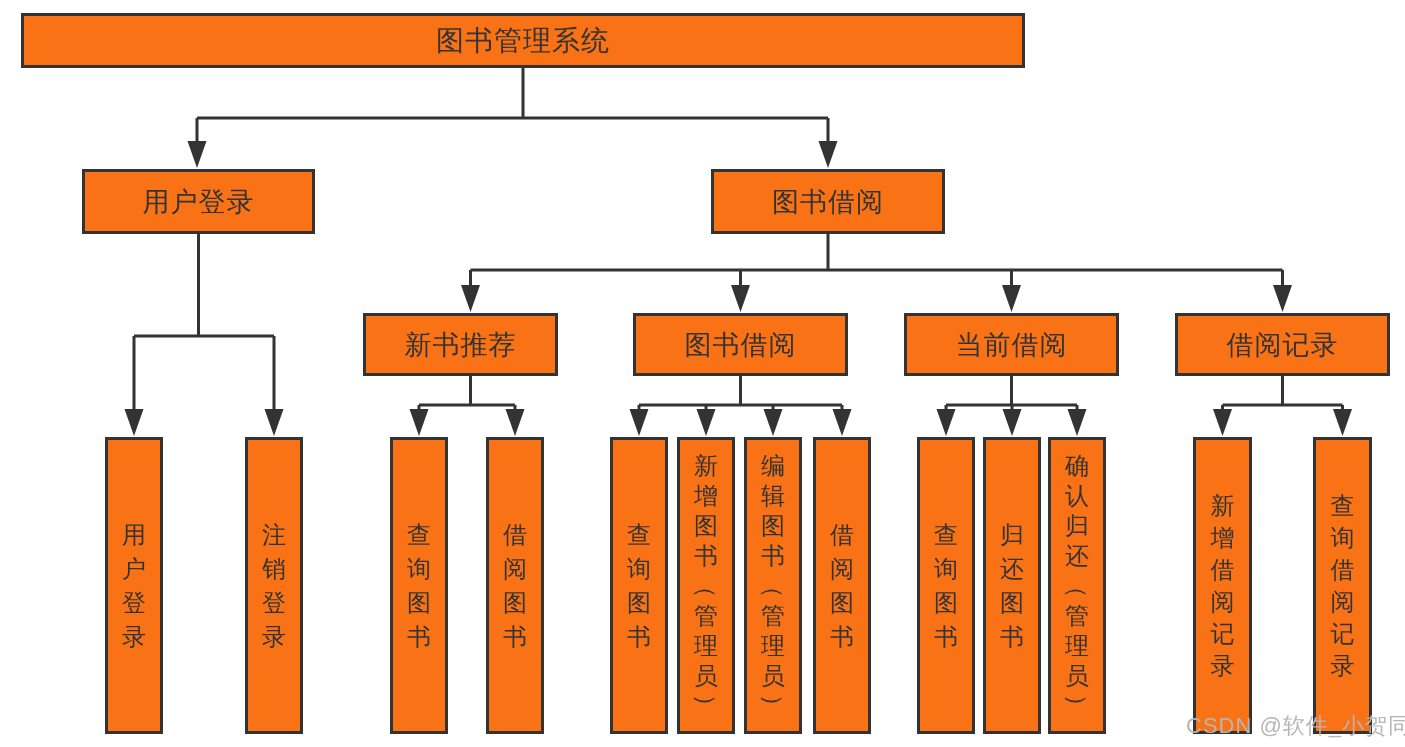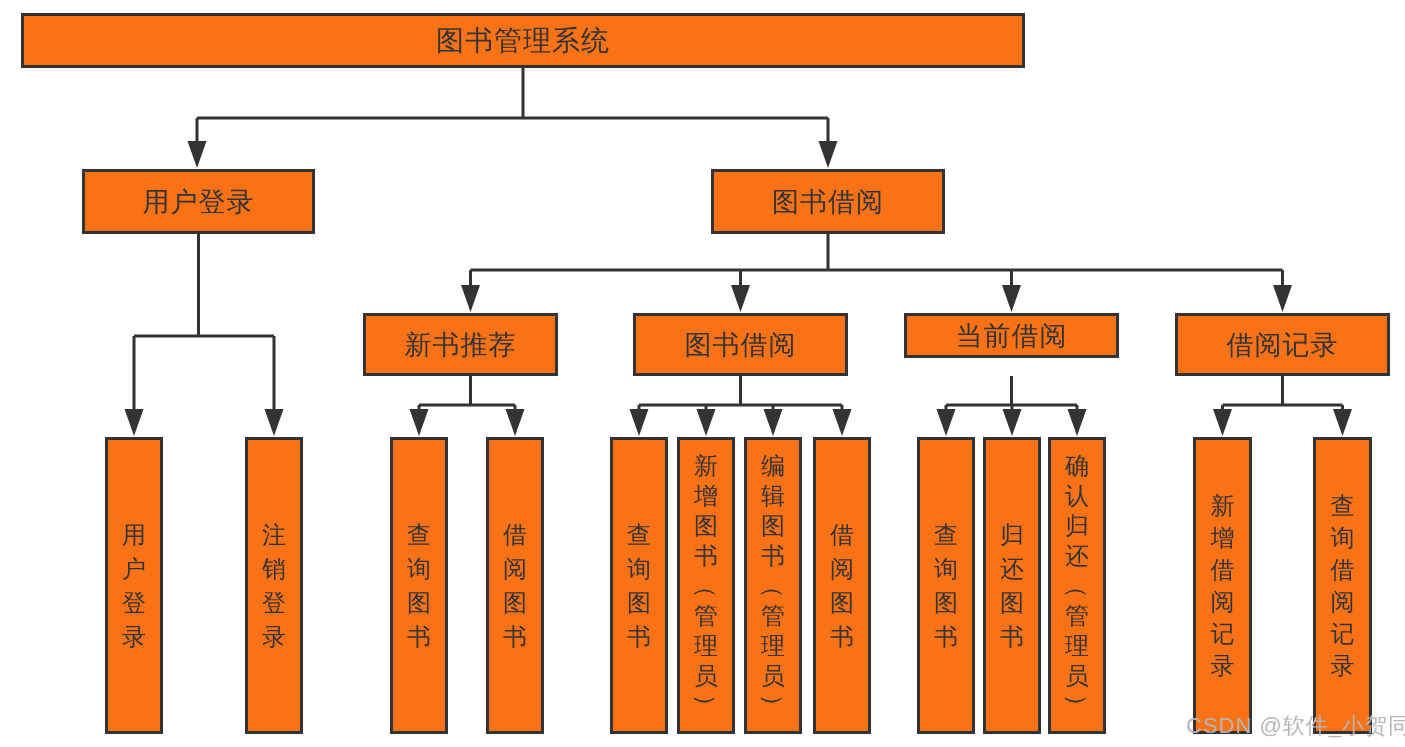--- a/index.html
+++ b/index.html
@@ -81,21 +81,21 @@
   <div class="box h" style="left:711px;top:169px;width:234px;height:65px;">
     <span>图书借阅</span>
   </div>
 
   <div class="box h" style="left:363px;top:313px;width:195px;height:63px;">
     <span>新书推荐</span>
   </div>
   <div class="box h" style="left:633px;top:313px;width:215px;height:63px;font-family:Liberation Serif, serif;">
     <span>图书借阅</span>
   </div>
-  <div class="box h" style="left:904px;top:313px;width:215px;height:45px;justify-content:center;">
+  <div class="box h" style="left:904px;top:313px;width:215px;height:63px;justify-content:center;">
     <span>当前借阅</span>
   </div>
   <div class="box h" style="left:1175px;top:313px;width:215px;height:63px;">
     <span>借阅记录</span>
   </div>
 
   <div class="box v" style="left:105px;">
     <span class="vtext">
         <span>用</span>
         <span>户</span>

